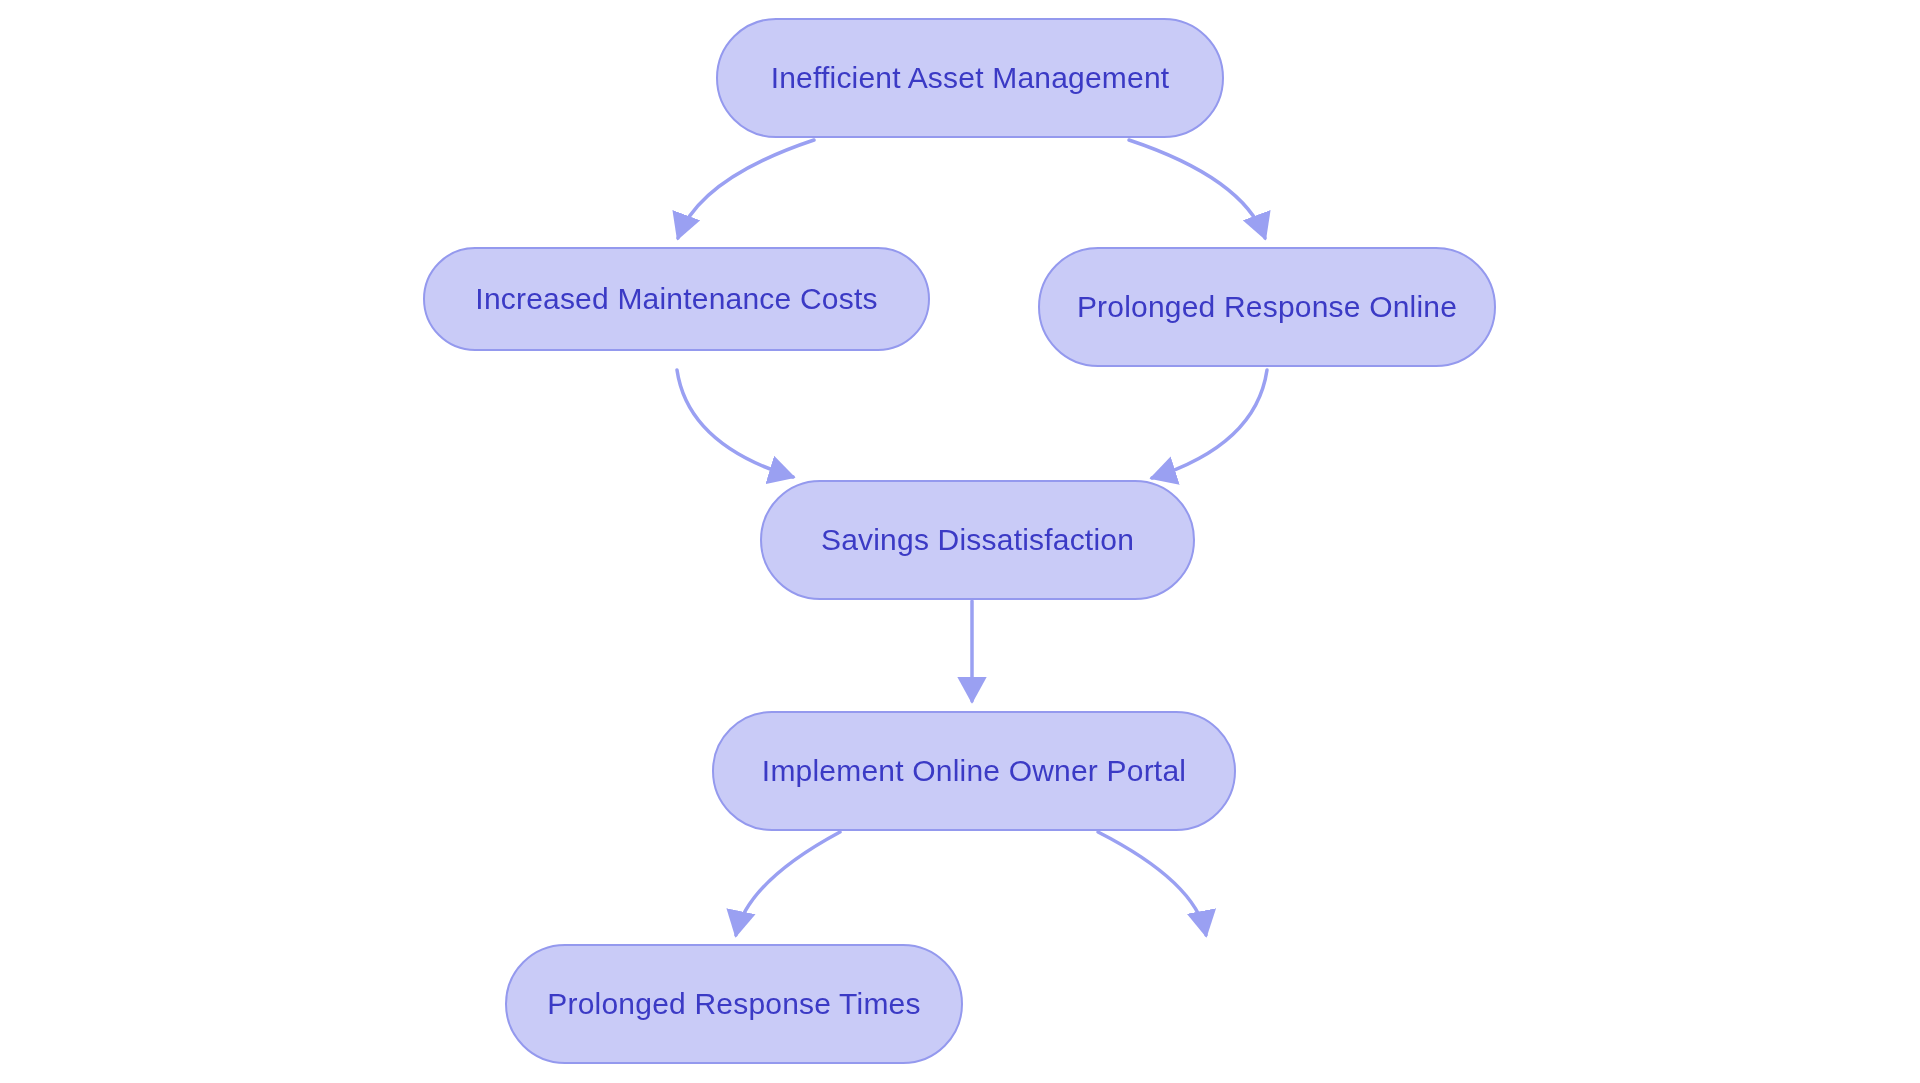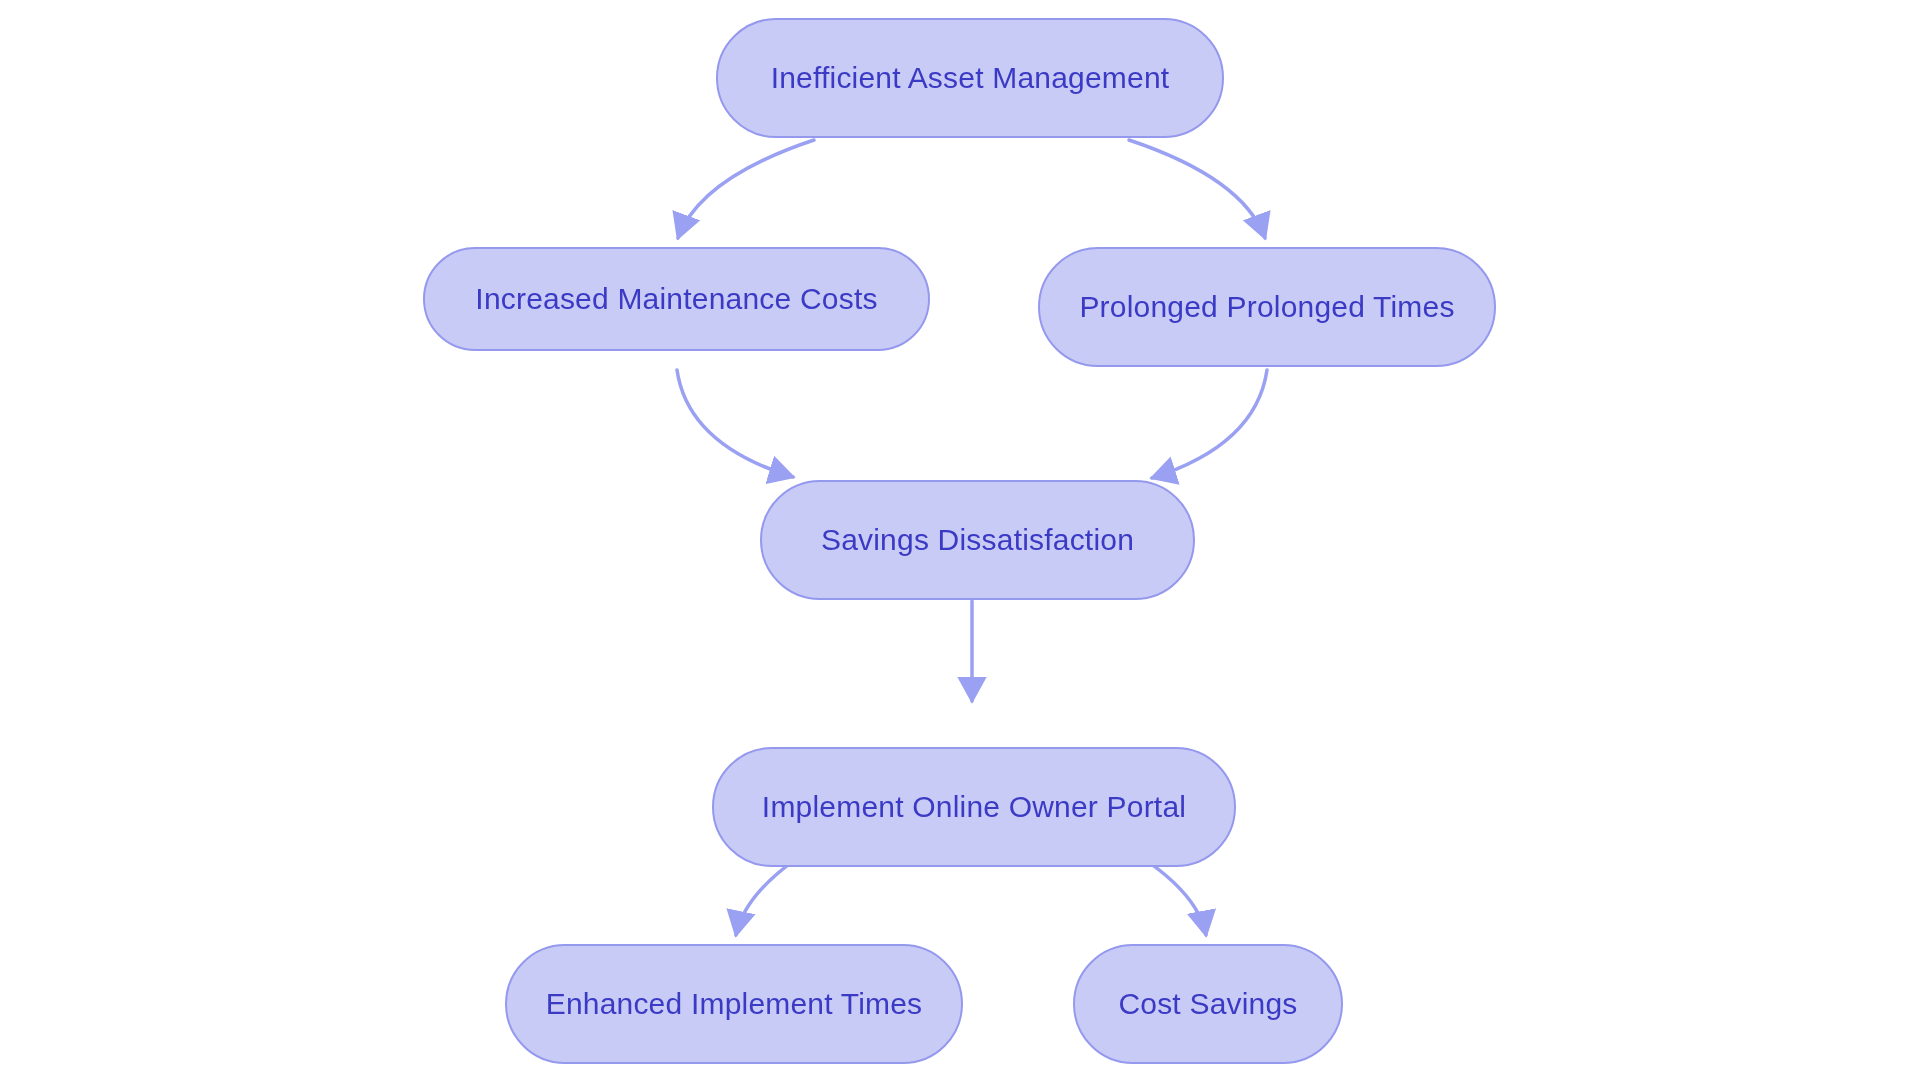--- a/index.html
+++ b/index.html
@@ -41,21 +41,21 @@
     color: var(--text);
     font-size: 30px;
     letter-spacing: 0.2px;
     text-align: center;
     padding: 12px 30px;
   }
   .n1 { left: 716px;  top: 18px;  width: 508px; height: 120px; }
   .n2 { left: 423px;  top: 247px; width: 507px; height: 104px; }
   .n3 { left: 1038px; top: 247px; width: 458px; height: 120px; }
   .n4 { left: 760px;  top: 480px; width: 435px; height: 120px; }
-  .n5 { left: 712px;  top: 711px; width: 524px; height: 120px; margin-top: 36px; }
+  .n5 { left: 712px;  top: 711px; width: 524px; height: 120px; }
   .n6 { left: 505px;  top: 944px; width: 458px; height: 120px; }
   .n7 { left: 1073px; top: 944px; width: 270px; height: 120px; }
 </style>
 </head>
 <body>
 
 <div class="canvas">
 
   <svg class="edges" viewBox="0 0 1920 1083" xmlns="http://www.w3.org/2000/svg">
     <defs>
@@ -74,32 +74,29 @@
 
   <div class="node n1">
     <span>Inefficient Asset Management</span>
   </div>
 
   <div class="node n2">
     <span>Increased Maintenance Costs</span>
   </div>
 
   <div class="node n3">
-    <span>Prolonged Prolonged Times</span>
+    <span>Prolonged Response Online</span>
   </div>
 
   <div class="node n4">
     <span>Savings Dissatisfaction</span>
   </div>
 
   <div class="node n5">
     <span>Implement Online Owner Portal</span>
   </div>
 
   <div class="node n6">
-    <span>Enhanced Implement Times</span>
+    <span>Prolonged Response Times</span>
   </div>
 
-  <div class="node n7">
-    <span>Cost Savings</span>
-  </div>
 
 </div>
 
 </body></html>

